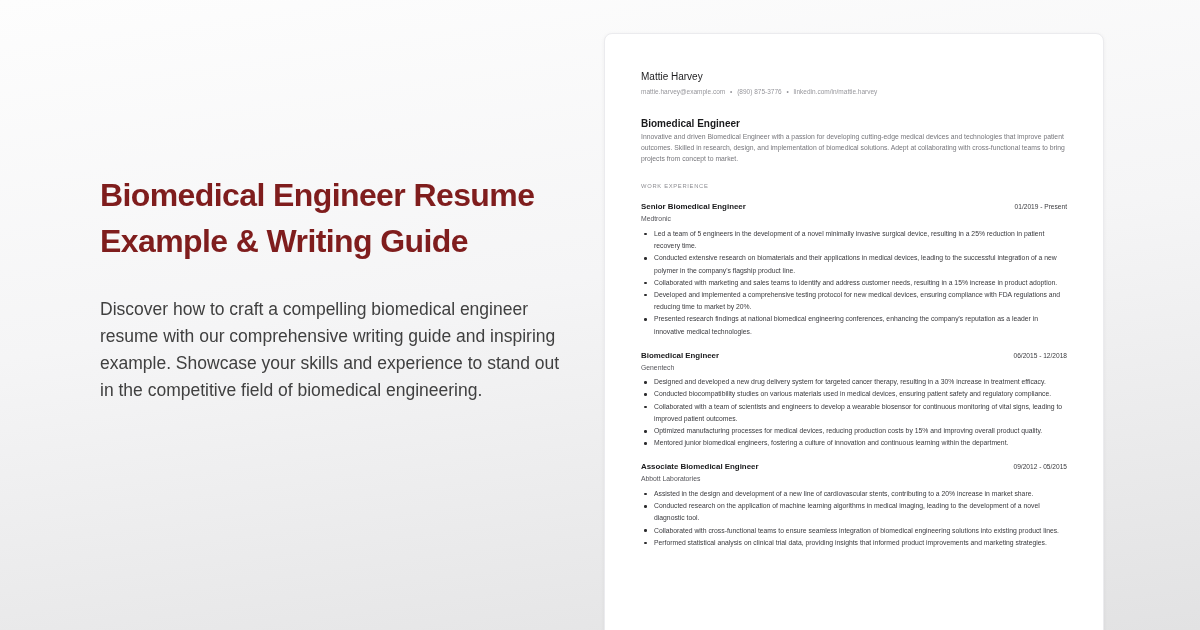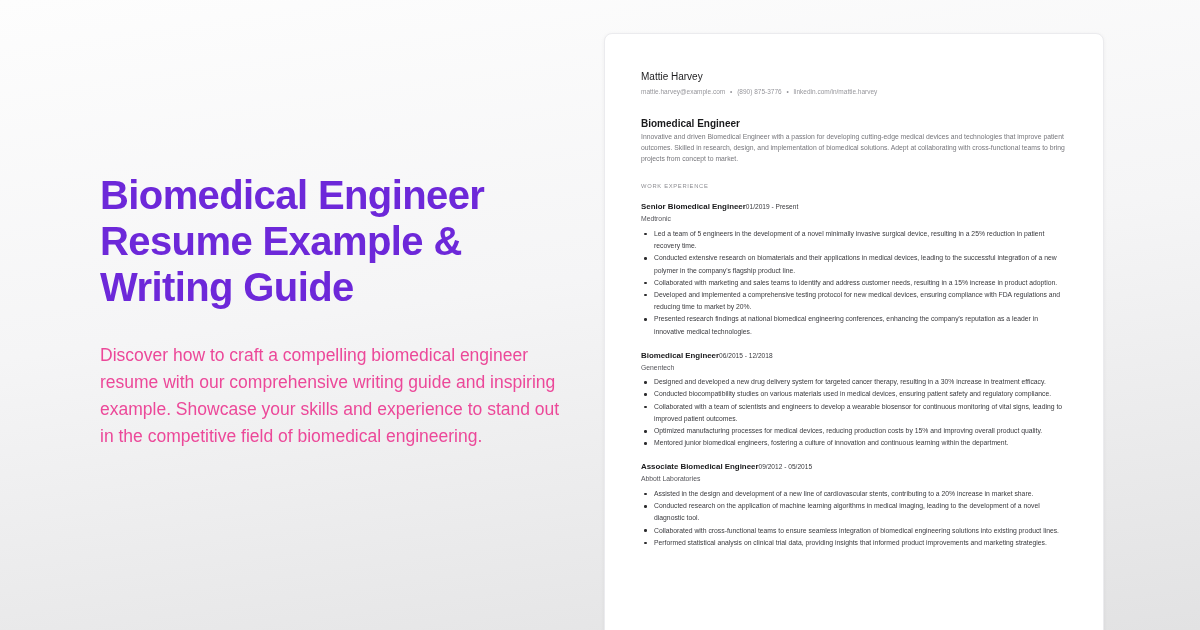--- a/index.html
+++ b/index.html
@@ -6,26 +6,26 @@
   html, body { width: 1200px; height: 630px; overflow: hidden; }
   body {
     font-family: "Liberation Sans", sans-serif;
     position: relative;
     background: linear-gradient(172deg, #fdfdfd 0%, #f5f5f6 45%, #e2e2e3 100%);
   }
 
   
   .intro { position: absolute; left: 100px; top: 172px; width: 470px; }
   .intro h1 {
-    font-size: 40px; line-height: 46px; font-weight: 700;
-    color: #6d28d9; letter-spacing: -0.6px; max-width: 440px;
+    font-size: 32px; line-height: 46px; font-weight: 700;
+    color: #7f1d1d; letter-spacing: -0.6px; max-width: 440px;
   }
   .intro p {
     margin-top: 32px; font-size: 17.5px; line-height: 27px;
-    color: #ec4899; max-width: 468px;
+    color: #404040; max-width: 468px;
   }
 
   
   .card {
     position: absolute; left: 604px; top: 33px; width: 500px; height: 640px;
     background: #ffffff; border: 1px solid #ebebee; border-radius: 8px;
     box-shadow: 0 1px 4px rgba(0,0,0,0.05);
     padding: 34px 36px 0 36px;
   }
   .r-name { font-size: 10px; font-weight: 500; color: #1d1d1f; line-height: 17px; }
@@ -35,21 +35,21 @@
   .r-headline { margin-top: 22px; font-size: 10px; font-weight: 700; color: #1a1a1c; line-height: 12px; }
   .r-summary { margin-top: 2px; font-size: 6.8px; line-height: 10.8px; color: #77777c; }
 
   .we-label {
     margin-top: 18px; font-size: 5.8px; font-weight: 500;
     letter-spacing: 0.7px; color: #8e8e93; line-height: 8px;
   }
 
   .job { margin-top: 12px; }
   .job + .job { margin-top: 13px; }
-  .job-head { display: flex; justify-content: flex-start; align-items: baseline; }
+  .job-head { display: flex; justify-content: space-between; align-items: baseline; }
   .job-title { font-size: 7.9px; font-weight: 700; color: #19191b; line-height: 10px; }
   .job-dates { font-size: 6.6px; color: #3a3a3e; line-height: 10px; }
   .job-company { margin-top: 2px; font-size: 6.8px; color: #55555a; line-height: 9.5px; }
   .bullets { margin-top: 4px; list-style: none; }
   .bullets li {
     position: relative; padding-left: 13px;
     font-size: 6.8px; line-height: 12.2px; color: #3a3a3e;
   }
   .bullets li::before {
     content: ""; position: absolute; left: 3px; top: 4.9px;

